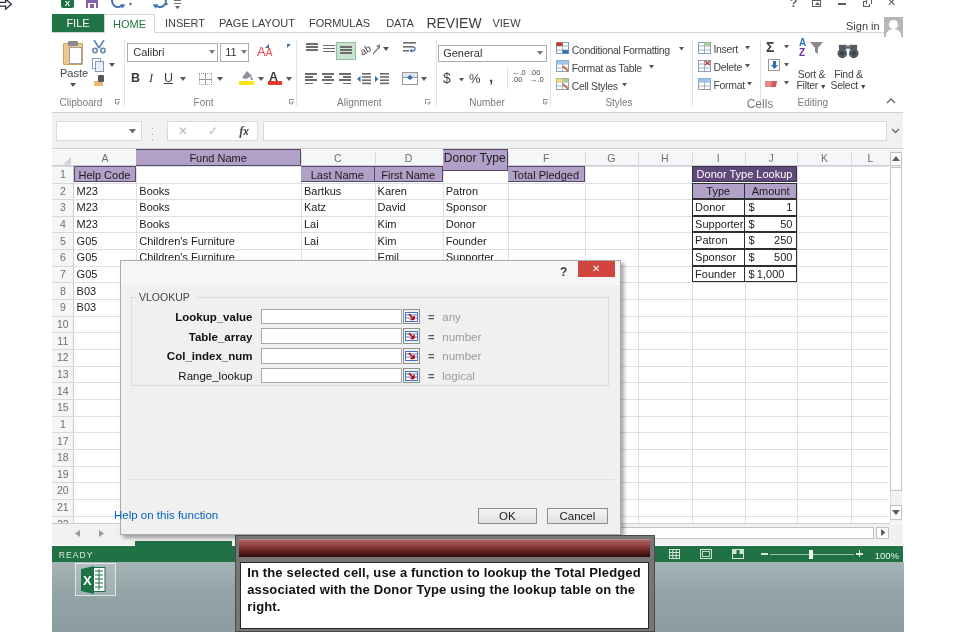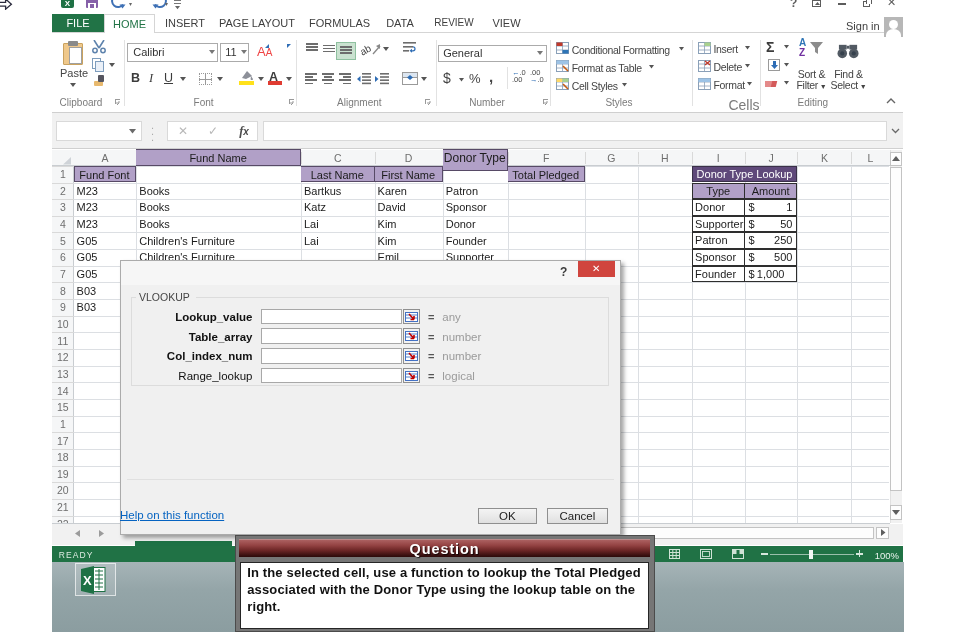--- a/index.html
+++ b/index.html
@@ -39,41 +39,41 @@
     <div class="ab" style="left:866px;top:-1px;width:6px;height:5px;border:1px solid #5c5c5c;border-bottom:none;background:#fff"></div>
 <div class="ab" style="left:887px;top:-4px;font-size:11px;color:#5c5c5c">✕</div>
 <div class="ab" style="left:52px;top:32.3px;width:52px;height:1px;background:#d5d5d5"></div>
 <div class="ab" style="left:155px;top:32.3px;width:748.4px;height:1px;background:#d5d5d5"></div>
 <div class="ab ct" style="left:52px;top:13.5px;width:52px;height:18.8px;background:#217346;color:#fff;font-size:11px;line-height:19px">FILE</div>
 <div class="ab ct" style="left:104px;top:13.5px;width:51px;height:19.3px;background:#fff;border:1px solid #d5d5d5;border-bottom:none;color:#217346;font-size:11px;line-height:18px">HOME</div>
 <div class="ab ct" style="left:125px;top:13.5px;width:120px;height:19px;color:#3e3e3e;font-size:11px;line-height:18px">INSERT</div>
 <div class="ab ct" style="left:197px;top:13.5px;width:120px;height:19px;color:#3e3e3e;font-size:11px;line-height:18px">PAGE LAYOUT</div>
 <div class="ab ct" style="left:279.5px;top:13.5px;width:120px;height:19px;color:#3e3e3e;font-size:11px;line-height:18px">FORMULAS</div>
 <div class="ab ct" style="left:340px;top:13.5px;width:120px;height:19px;color:#3e3e3e;font-size:11px;line-height:18px">DATA</div>
-<div class="ab ct" style="left:394px;top:13.5px;width:120px;height:19px;color:#3e3e3e;font-size:10px;line-height:18px">REVIEW</div>
+<div class="ab ct" style="left:394px;top:13.5px;width:120px;height:19px;color:#3e3e3e;font-size:14px;line-height:18px">REVIEW</div>
 <div class="ab ct" style="left:446.5px;top:13.5px;width:120px;height:19px;color:#3e3e3e;font-size:11px;line-height:18px">VIEW</div>
 <div class="ab" style="left:846px;top:20px;font-size:11px;color:#3e3e3e">Sign in</div>
 <div class="ab" style="left:884px;top:16.5px;width:19.4px;height:20.5px;background:#b7b7b7;overflow:hidden">
       <div style="position:absolute;left:5.2px;top:3px;width:9px;height:9px;background:#fff;border-radius:50%"></div>
       <div style="position:absolute;left:2.2px;top:12.5px;width:15px;height:12px;background:#fff;border-radius:50% 50% 0 0"></div>
     </div>
 <div class="ab" style="left:52px;top:37px;width:851.4px;height:74.5px;background:#fff"></div>
 <div class="ab" style="left:52px;top:111.5px;width:851.4px;height:1px;background:#cfcfcf"></div>
 <div class="ab" style="left:124.2px;top:40px;width:1px;height:66px;background:#e2e2e2"></div>
 <div class="ab" style="left:295.7px;top:40px;width:1px;height:66px;background:#e2e2e2"></div>
 <div class="ab" style="left:436.2px;top:40px;width:1px;height:66px;background:#e2e2e2"></div>
 <div class="ab" style="left:550.2px;top:40px;width:1px;height:66px;background:#e2e2e2"></div>
 <div class="ab" style="left:692.2px;top:40px;width:1px;height:66px;background:#e2e2e2"></div>
 <div class="ab" style="left:759.9px;top:40px;width:1px;height:66px;background:#e2e2e2"></div>
 <div class="ab ct" style="left:36px;top:96.5px;width:90px;font-size:10px;color:#7b7b7b">Clipboard</div>
 <div class="ab ct" style="left:158.6px;top:96.5px;width:90px;font-size:10px;color:#7b7b7b">Font</div>
 <div class="ab ct" style="left:314.3px;top:96.5px;width:90px;font-size:10px;color:#7b7b7b">Alignment</div>
 <div class="ab ct" style="left:442px;top:96.5px;width:90px;font-size:10px;color:#7b7b7b">Number</div>
 <div class="ab ct" style="left:574px;top:96.5px;width:90px;font-size:10px;color:#7b7b7b">Styles</div>
-<div class="ab ct" style="left:699px;top:96.5px;width:90px;font-size:14px;color:#7b7b7b">Cells</div>
+<div class="ab ct" style="left:715px;top:96.5px;width:90px;font-size:12px;color:#7b7b7b">Cells</div>
 <div class="ab ct" style="left:767.8px;top:96.5px;width:90px;font-size:10px;color:#7b7b7b">Editing</div>
 <div class="ab" style="left:114.8px;top:99px;width:5px;height:5px;border-left:1px solid #9a9a9a;border-top:1px solid #9a9a9a"></div>
     <svg class="ab" style="left:116.3px;top:100.5px" width="5" height="5">
       <path d="M0,2 L3,2 L3,0 M3,2 L1,4" stroke="#9a9a9a" stroke-width="1" fill="none"></path>
     </svg>
 <div class="ab" style="left:288.8px;top:99px;width:5px;height:5px;border-left:1px solid #9a9a9a;border-top:1px solid #9a9a9a"></div>
     <svg class="ab" style="left:290.3px;top:100.5px" width="5" height="5">
       <path d="M0,2 L3,2 L3,0 M3,2 L1,4" stroke="#9a9a9a" stroke-width="1" fill="none"></path>
     </svg>
 <div class="ab" style="left:425.4px;top:99px;width:5px;height:5px;border-left:1px solid #9a9a9a;border-top:1px solid #9a9a9a"></div>
@@ -437,21 +437,21 @@
 <div class="ab ct" style="left:52px;top:484.4px;width:21.6px;font-size:10.5px;color:#6e6e6e;height:14.7px;overflow:hidden">20</div>
 <div class="ab" style="left:52px;top:482.2px;width:21.6px;height:1px;background:#d9d9d9"></div>
 <div class="ab" style="left:73.6px;top:482.2px;width:815.9px;height:1px;background:#dcdfe3"></div>
 <div class="ab ct" style="left:52px;top:501.1px;width:21.6px;font-size:10.5px;color:#6e6e6e;height:14.7px;overflow:hidden">21</div>
 <div class="ab" style="left:52px;top:498.9px;width:21.6px;height:1px;background:#d9d9d9"></div>
 <div class="ab" style="left:73.6px;top:498.9px;width:815.9px;height:1px;background:#dcdfe3"></div>
 <div class="ab ct" style="left:52px;top:517.8px;width:21.6px;font-size:10.5px;color:#6e6e6e;height:5.4px;overflow:hidden">22</div>
 <div class="ab" style="left:52px;top:515.6px;width:21.6px;height:1px;background:#d9d9d9"></div>
 <div class="ab" style="left:73.6px;top:515.6px;width:815.9px;height:1px;background:#dcdfe3"></div>
 <div class="ab" style="left:52px;top:523.0px;width:837.5px;height:1px;background:#c9cdd1"></div>
-<div class="ab ct" style="left:73.6px;top:165.8px;width:62.70000000000002px;height:16.66px;background:#b1a0c7;border:1px solid #574a66;border-left:none;font-size:11px;color:#1c1c1c;line-height:16px">Fund Font</div>
+<div class="ab ct" style="left:73.6px;top:165.8px;width:62.70000000000002px;height:16.66px;background:#b1a0c7;border:1px solid #574a66;border-left:none;font-size:11px;color:#1c1c1c;line-height:16px">Help Code</div>
 <div class="ab ct" style="left:136.3px;top:149px;width:164.7px;height:16.66px;background:#b1a0c7;border:1px solid #574a66;border-left:none;font-size:11px;color:#1c1c1c;line-height:16px">Fund Name</div>
 <div class="ab ct" style="left:301.0px;top:165.8px;width:73.60000000000002px;height:16.66px;background:#b1a0c7;border:1px solid #574a66;border-left:none;font-size:11px;color:#1c1c1c;line-height:16px">Last Name</div>
 <div class="ab ct" style="left:374.6px;top:165.8px;width:68.09999999999997px;height:16.66px;background:#b1a0c7;border:1px solid #574a66;border-left:none;font-size:11px;color:#1c1c1c;line-height:16px">First Name</div>
 <div class="ab ct" style="left:442.7px;top:149px;width:65.10000000000002px;height:22px;background:#b1a0c7;border:1px solid #574a66;border-left:none;font-size:12px;color:#1c1c1c;line-height:16px">Donor Type</div>
 <div class="ab ct" style="left:507.8px;top:165.8px;width:76.80000000000001px;height:16.66px;background:#b1a0c7;border:1px solid #574a66;border-left:none;font-size:11px;color:#1c1c1c;line-height:16px">Total Pledged</div>
 <div class="ab" style="left:73.6px;top:165.8px;width:1px;height:16.66px;background:#574a66"></div>
 <div class="ab" style="left:76.6px;top:184.7px;font-size:11px;color:#1c1c1c;white-space:nowrap">M23</div>
 <div class="ab" style="left:139.3px;top:184.7px;font-size:11px;color:#1c1c1c;white-space:nowrap">Books</div>
 <div class="ab" style="left:304.0px;top:184.7px;font-size:11px;color:#1c1c1c;white-space:nowrap">Bartkus</div>
 <div class="ab" style="left:377.6px;top:184.7px;font-size:11px;color:#1c1c1c;white-space:nowrap">Karen</div>
@@ -601,20 +601,19 @@
 <div class="ab" style="left:261px;top:367.9px;width:141px;height:15.5px;background:#fff;border:1px solid #a8a8a8"></div>
 <div class="ab" style="left:402.5px;top:367.9px;width:17.5px;height:15.5px;background:#f2f2f2;border:1px solid #8f8f8f"></div>
 <svg class="ab" style="left:405px;top:370.9px" width="13" height="10" viewBox="0 0 13 10">
       <rect x="0.5" y="0.5" width="12" height="9" fill="#fff" stroke="#4472c4" stroke-width="1"></rect>
       <path d="M0.5,3 H12.5 M0.5,6 H12.5" stroke="#4472c4" stroke-width="0.9"></path>
       <path d="M4,2 L9,7.5 M9,7.5 L9,4 M9,7.5 L5.5,7.5" stroke="#c00000" stroke-width="1.6"></path>
     </svg>
 <div class="ab" style="left:428px;top:370.09999999999997px;font-size:11px;font-weight:bold;color:#555">=</div>
 <div class="ab" style="left:442.3px;top:370.09999999999997px;font-size:11.5px;color:#9b9b9b">logical</div>
 <div class="ab" style="left:127px;top:479.4px;width:487px;height:1px;background:#e0e0e0"></div>
-<div class="ab" style="left:120px;top:508.5px;font-size:11.5px;color:#0563c1;text-decoration:underline">Help on this function</div>
+<div class="ab" style="left:114px;top:508.5px;font-size:11.5px;color:#0563c1;">Help on this function</div>
 <div class="ab ct" style="left:477.5px;top:507.8px;width:59.7px;height:16.5px;background:linear-gradient(#f4f4f4,#e0e0e0);border:1px solid #8f8f8f;font-size:11.5px;color:#222;line-height:15px">OK</div>
 <div class="ab ct" style="left:546.6px;top:507.8px;width:61.6px;height:16.5px;background:linear-gradient(#f4f4f4,#e0e0e0);border:1px solid #8f8f8f;font-size:11.5px;color:#222;line-height:15px">Cancel</div>
 <div class="ab" style="left:234.5px;top:535.2px;width:420.1px;height:96.8px;background:#767676;border:1px solid #4b4b4b"></div>
 <div class="ab" style="left:239.3px;top:539.1px;width:410.5px;height:18.3px;background:linear-gradient(180deg,#ab6060 0%,#954444 30%,#6b2525 62%,#3a1010 90%,#2b0909 100%);border-top:1px solid #b98a8a"></div>
-<div class="ab ct" style="left:239.3px;top:540.6px;width:410.5px;font-size:14.5px;letter-spacing:0.9px;font-weight:bold;color:#fff;text-shadow:1px 1px 1px rgba(0,0,0,.75)">Question</div>
 <div class="ab" style="left:240.3px;top:561.6px;width:408.5px;height:67.2px;background:#fff;border:1.4px solid #262626"></div>
 <div class="ab" style="left:247.2px;top:564.3px;width:398px;font-size:13px;letter-spacing:0.15px;font-weight:bold;color:#111;line-height:17px">In the selected cell, use a function to lookup the Total Pledged associated with the Donor Type using the lookup table on the right.</div>
 </div>
 </body></html>

